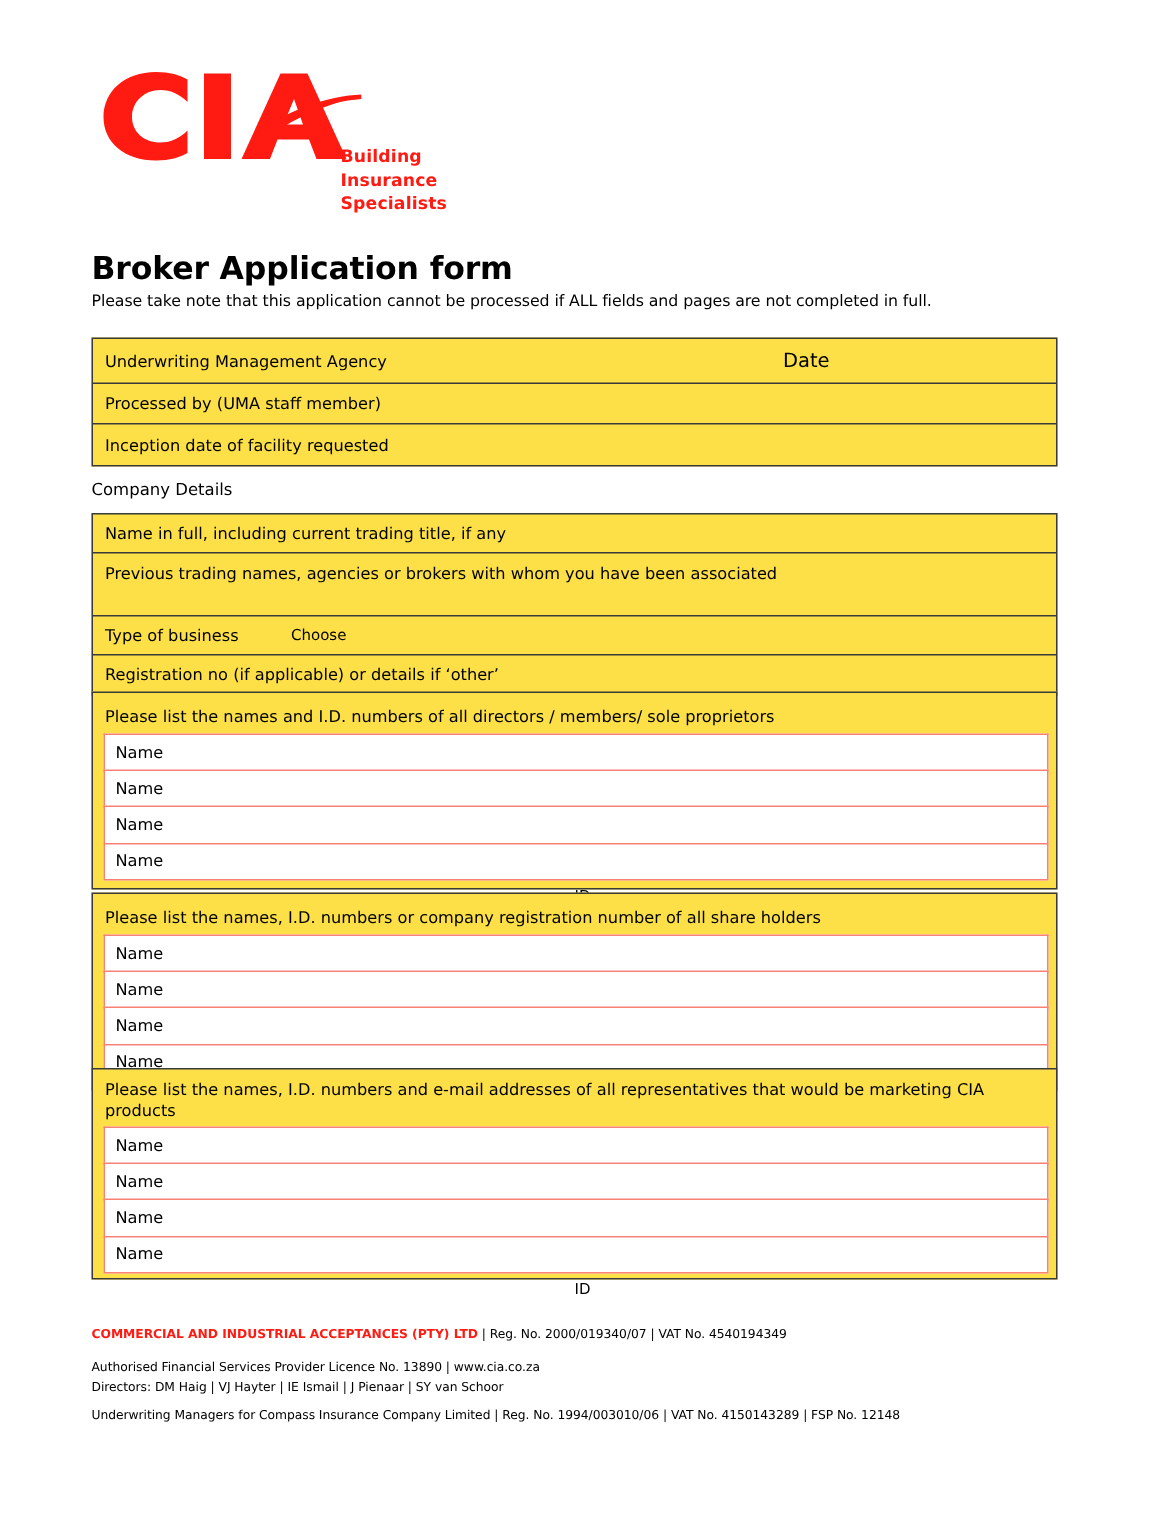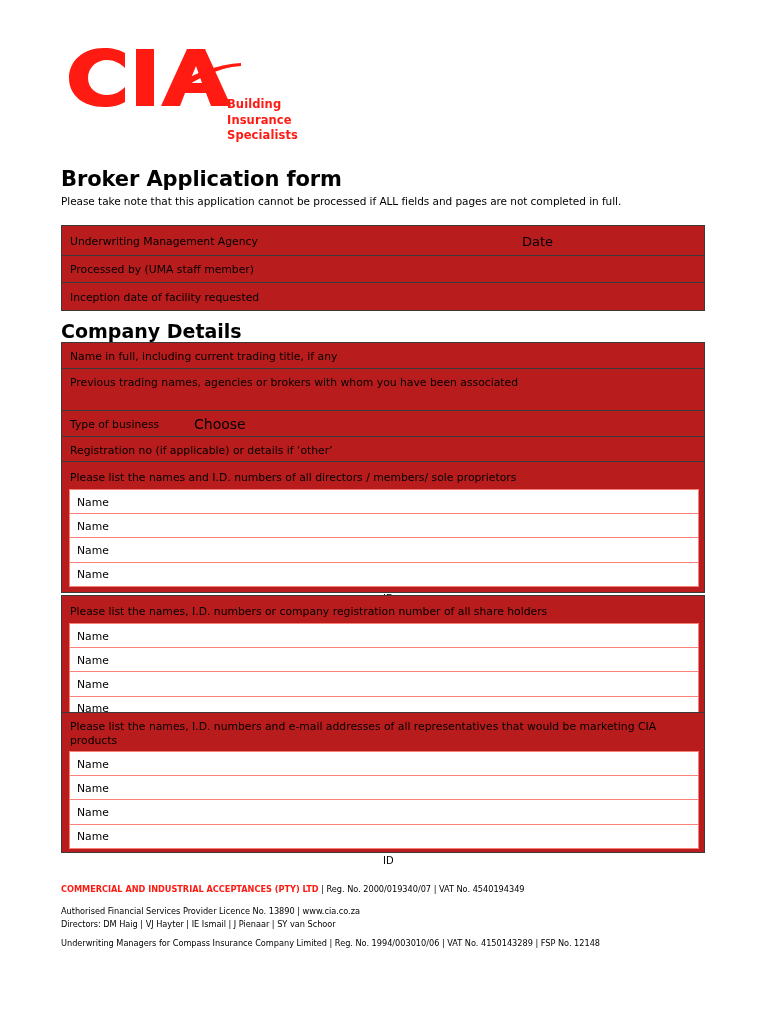--- a/index.html
+++ b/index.html
@@ -61,33 +61,33 @@
     position: absolute;
     left: 61px;
     top: 195px;
     font-size: 10.5px;
     font-weight: normal;
     letter-spacing: -0.05px;
   }
   .section-title {
     position: absolute;
     left: 61px;
-    font-size: 19px;
-    font-weight: bold;
+    font-size: 11px;
+    font-weight: normal;
   }
   #company-details-title { top: 320px; }
 
   
   .tbl {
     position: absolute;
     left: 61px;
     width: 644px;
     border: 1.6px solid #3a3a3a;
     box-sizing: border-box;
-    background: #b91c1c;
+    background: #fde047;
   }
   .tbl .row {
     border-bottom: 1.2px solid #3a3a3a;
     box-sizing: border-box;
     position: relative;
   }
   .tbl .row:last-child {
     border-bottom: none;
   }
   .cell-label {
@@ -114,21 +114,21 @@
     left: 460px;
     top: 50%;
     transform: translateY(-50%);
     font-size: 13px;
   }
   .cell-choose {
     position: absolute;
     left: 132px;
     top: 50%;
     transform: translateY(-50%);
-    font-size: 14px;
+    font-size: 10px;
   }
 
   
   .redgroup {
     position: absolute;
     left: 7px;
     width: 630px;
     box-sizing: border-box;
   }
   .redrow {

